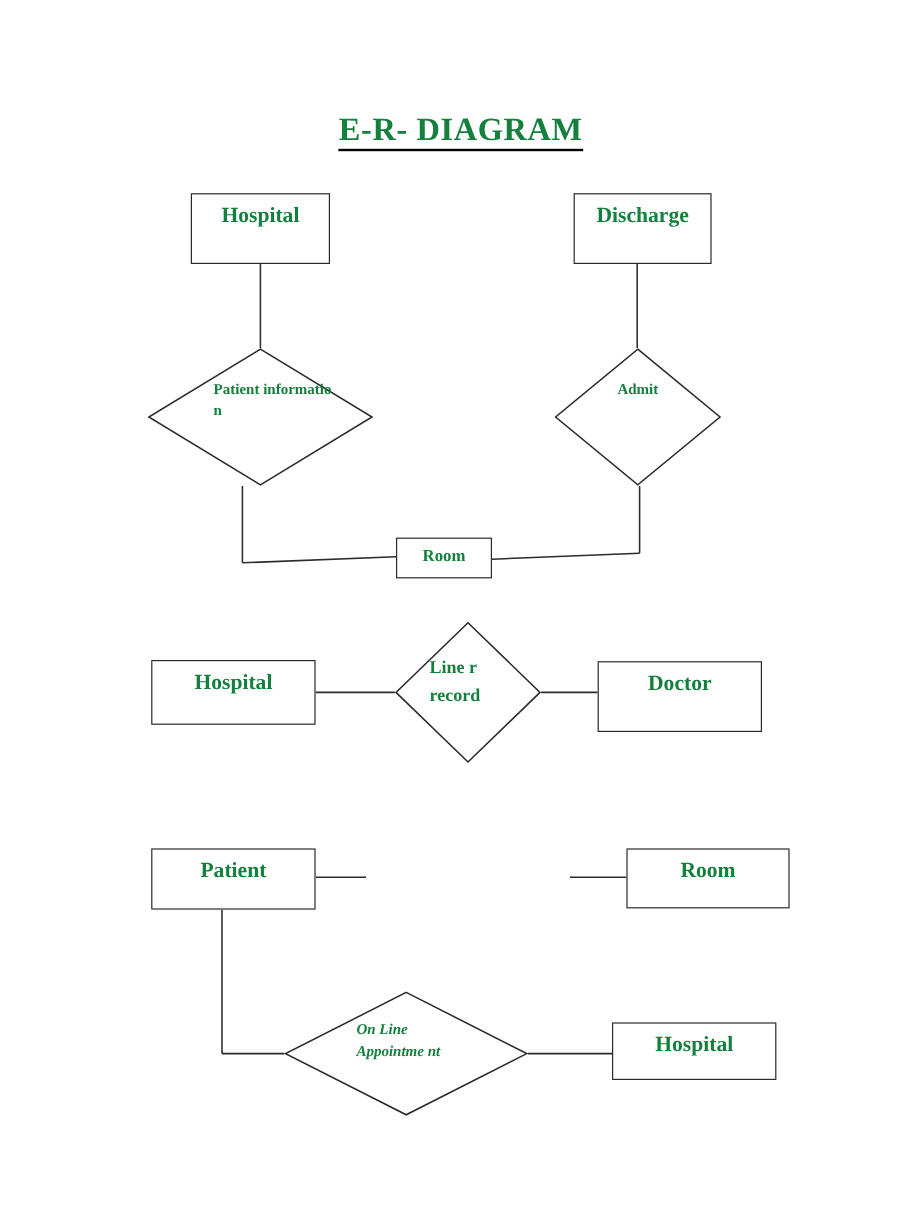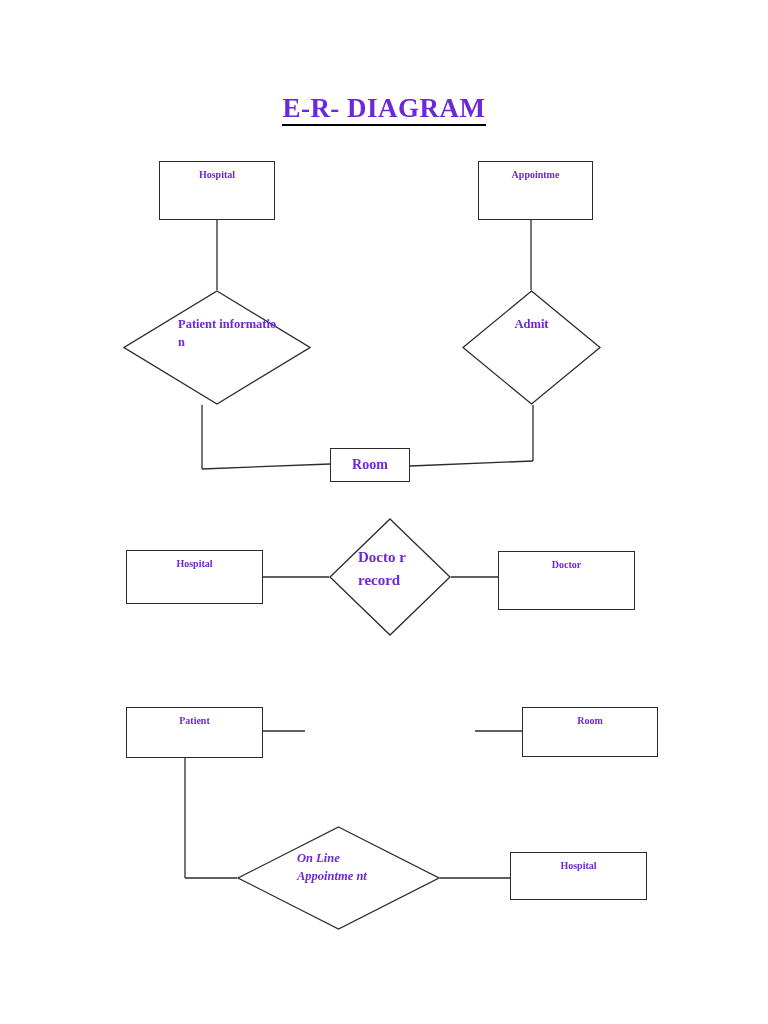--- a/index.html
+++ b/index.html
@@ -7,21 +7,21 @@
     padding: 0;
     background: #ffffff;
   }
   #page {
     position: relative;
     width: 763px;
     height: 1024px;
     background: #ffffff;
     overflow: hidden;
     font-family: "Liberation Serif", "DejaVu Serif", serif;
-    color: #6d28d9;
+    color: #15803d;
   }
   #edges {
     position: absolute;
     left: 0;
     top: 0;
     width: 768px;
     height: 1024px;
     pointer-events: none;
   }
 
@@ -46,21 +46,21 @@
     position: absolute;
     box-sizing: border-box;
     border: 1px solid #2b2b2b;
     background: #ffffff;
   }
   .entity .label {
     position: absolute;
     left: 0;
     width: 100%;
     text-align: center;
-    font-size: 10px;
+    font-size: 18px;
     font-weight: bold;
     white-space: nowrap;
   }
   .entity.top-label .label { top: 7px; }
   .entity.mid-label .label { top: 50%; transform: translateY(-52%); }
 
   
   .rel {
     position: absolute;
   }
@@ -118,21 +118,21 @@
 
   <div class="title">
     <span>E-R- DIAGRAM</span>
   </div>
 
   <div class="entity top-label" style="left:159px; top:161px; width:116px; height:59px;">
     <div class="label">Hospital</div>
   </div>
 
   <div class="entity top-label" style="left:478px; top:161px; width:115px; height:59px;">
-    <div class="label">Appointme</div>
+    <div class="label">Discharge</div>
   </div>
 
   <div class="rel" style="left:123px; top:290px; width:188px; height:115px;">
     <svg class="shape" viewBox="0 0 188 115" preserveAspectRatio="none" xmlns="http://www.w3.org/2000/svg">
       <polygon points="94,1 187,57.5 94,114 1,57.5" fill="#ffffff" stroke="#2b2b2b" stroke-width="1.3"></polygon>
     </svg>
     <div class="rlabel" style="left:55px; top:26px; width:100px;">Patient informatio n</div>
   </div>
 
   <div class="rel" style="left:462px; top:290px; width:139px; height:115px;">
@@ -147,21 +147,21 @@
   </div>
 
   <div class="entity top-label" style="left:126px; top:550px; width:137px; height:54px;">
     <div class="label">Hospital</div>
   </div>
 
   <div class="rel" style="left:329px; top:518px; width:122px; height:118px;">
     <svg class="shape" viewBox="0 0 122 118" preserveAspectRatio="none" xmlns="http://www.w3.org/2000/svg">
       <polygon points="61,1 121,59 61,117 1,59" fill="#ffffff" stroke="#2b2b2b" stroke-width="1.3"></polygon>
     </svg>
-    <div class="rlabel big" style="left:29px; top:28px; width:72px;">Docto r record</div>
+    <div class="rlabel big" style="left:29px; top:28px; width:72px;">Line r record</div>
   </div>
 
   <div class="entity top-label" style="left:498px; top:551px; width:137px; height:59px;">
     <div class="label">Doctor</div>
   </div>
 
   <div class="entity top-label" style="left:126px; top:707px; width:137px; height:51px;">
     <div class="label">Patient</div>
   </div>
 

